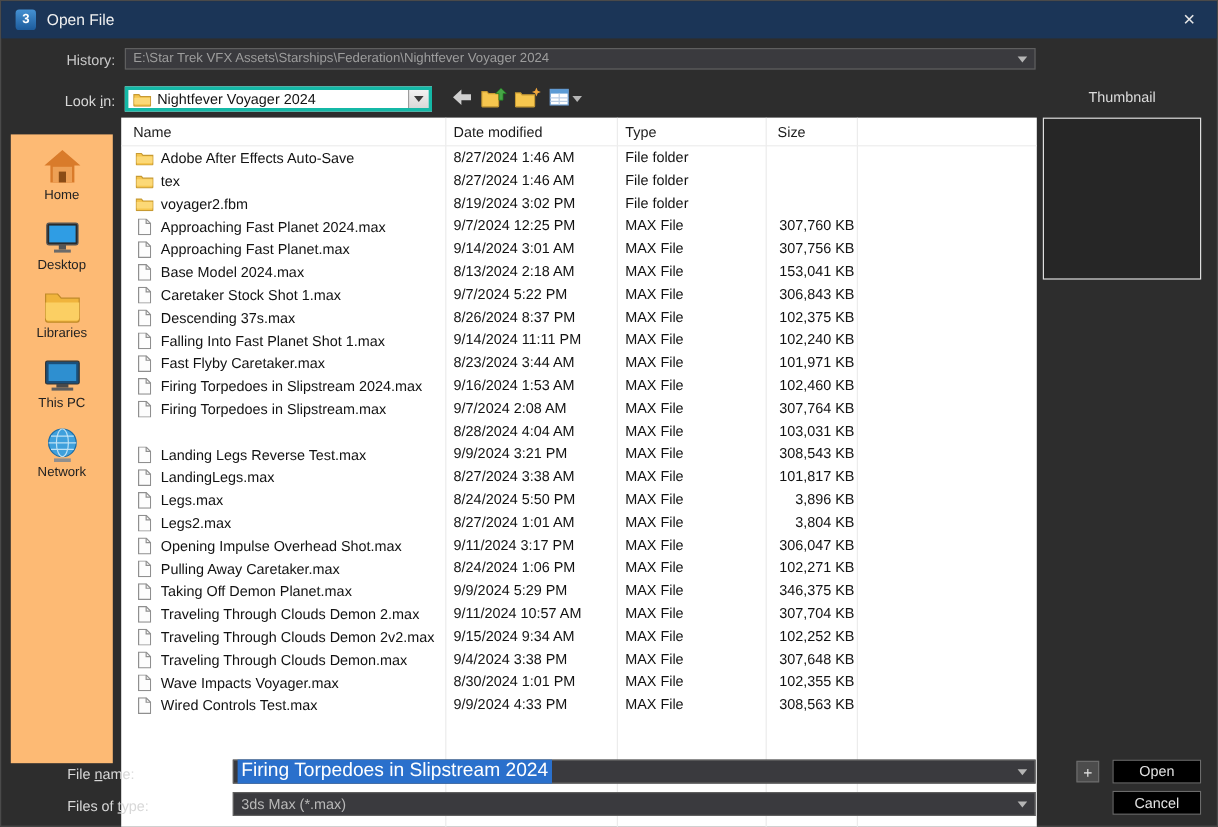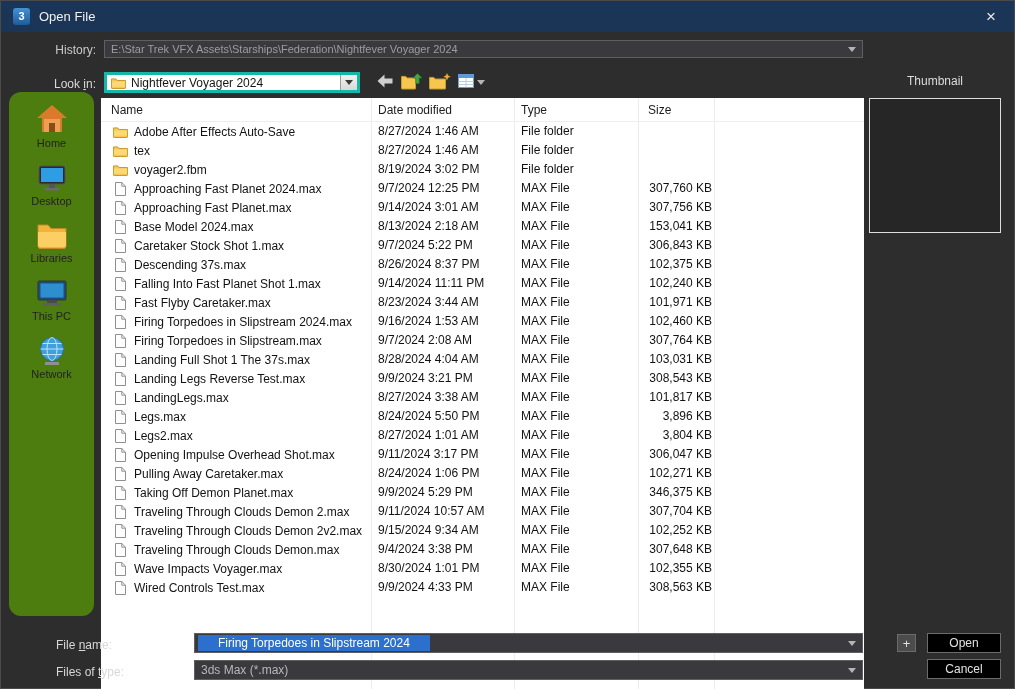--- a/index.html
+++ b/index.html
@@ -30,21 +30,21 @@
   .mini-folder { margin-left:4px; flex:none; display:flex; }
 
   
   .toolbar { position:absolute; left:375px; top:71px; height:21px; display:flex; align-items:center; gap:6px; }
   .tool-btn { height:21px; background:transparent; border:none; display:flex; align-items:center; justify-content:center; }
 
   .thumb-label { left:868px; top:73px; width:132px; text-align:center; color:#dcdcdc; }
   .thumb-box { position:absolute; left:868px; top:97px; width:132px; height:135px; border:1px solid #dedede; background:#262626; }
 
   
-  .sidebar { position:absolute; left:8px; top:91px; width:85px; height:524px; background:#4d7c0f; padding-top:11px;border-radius:12px; }
+  .sidebar { position:absolute; left:8px; top:111px; width:85px; height:524px; background:#fdba74; padding-top:11px; }
   .side-item { width:100%; text-align:center; margin-bottom:13px; }
   .side-item .ic { display:flex; justify-content:center; }
   .side-item .side-label { font-size:11px; color:#222; margin-top:2px; }
 
   
   .file-list { position:absolute; left:100px; top:97px; width:763px; height:676px; background:#ffffff; overflow:hidden; }
   .col-line { position:absolute; top:0; bottom:0; width:1px; background:#ececec; }
   .list-header { position:relative; height:24px; border-bottom:1px solid #ededed; }
   .hdr { position:absolute; top:5px; font-size:12px; color:#1c1c1c; }
   .hdr-name { left:10px; } .hdr-date { left:277px; } .hdr-type { left:420px; } .hdr-size { left:547px; }
@@ -53,21 +53,21 @@
   .cell-name { position:absolute; left:12px; top:0; height:19px; display:flex; align-items:center; }
   .cell-name .txt { margin-left:6px; white-space:nowrap; }
   .cell-date { position:absolute; left:277px; line-height:19px; }
   .cell-type { position:absolute; left:420px; line-height:19px; }
   .cell-size { position:absolute; left:537px; width:74px; text-align:right; line-height:19px; }
   .row-icon { display:flex; width:15px; justify-content:center; }
 
   
   .fname-label { left:55px; top:637px; }
   .fname-combo { left:193px; top:632px; width:669px; height:20px; }
-  .sel-text { background:#2a70cc; color:#ffffff; font-size:12px; margin-left:3px; padding:1px 20px; white-space:nowrap; }
+  .sel-text { background:#2a70cc; color:#ffffff; font-size:16px; margin-left:3px; padding:1px 3px; white-space:nowrap; }
   .fname-combo .spacer { flex:1; }
   .ftype-label { left:55px; top:664px; }
   .ftype-combo { left:193px; top:659px; width:669px; height:20px; }
   .ftype-combo .combo-text { font-size:12px; color:#b8b8b8; }
 
   .btn { position:absolute; background:#000000; border:1px solid #6b6b6b; color:#e3e3e3; font-size:12px; font-family:inherit; }
   .plus-btn { left:896px; top:633px; width:19px; height:18px; font-size:13px; line-height:15px; background:#4c4c4c; }
   .open-btn { left:926px; top:632px; width:74px; height:20px; }
   .cancel-btn { left:926px; top:658px; width:74px; height:20px; }
 </style>
@@ -386,30 +386,20 @@
             <path d="M6.8 0.5 v3.7 h3.7" fill="none" stroke="#8f8f8f"></path>
           </svg>
         </span>
         <span class="txt">Firing Torpedoes in Slipstream.max</span>
       </span>
       <span class="cell-date">9/7/2024 2:08 AM</span>
       <span class="cell-type">MAX File</span>
       <span class="cell-size">307,764 KB</span>
     </div>
         <div class="file-row">
-      <span class="cell-name">
-        <span class="row-icon file">
-
-          <svg class="file-svg" width="11" height="14" viewBox="0 0 11 14">
-            <path d="M0.5 0.5 h6.3 l3.7 3.7 v9.3 h-10 z" fill="#fdfdfd" stroke="#8f8f8f"></path>
-            <path d="M6.8 0.5 v3.7 h3.7" fill="none" stroke="#8f8f8f"></path>
-          </svg>
-        </span>
-        <span class="txt">Landing Full Shot 1 The 37s.max</span>
-      </span>
       <span class="cell-date">8/28/2024 4:04 AM</span>
       <span class="cell-type">MAX File</span>
       <span class="cell-size">103,031 KB</span>
     </div>
         <div class="file-row">
       <span class="cell-name">
         <span class="row-icon file">
 
           <svg class="file-svg" width="11" height="14" viewBox="0 0 11 14">
             <path d="M0.5 0.5 h6.3 l3.7 3.7 v9.3 h-10 z" fill="#fdfdfd" stroke="#8f8f8f"></path>

